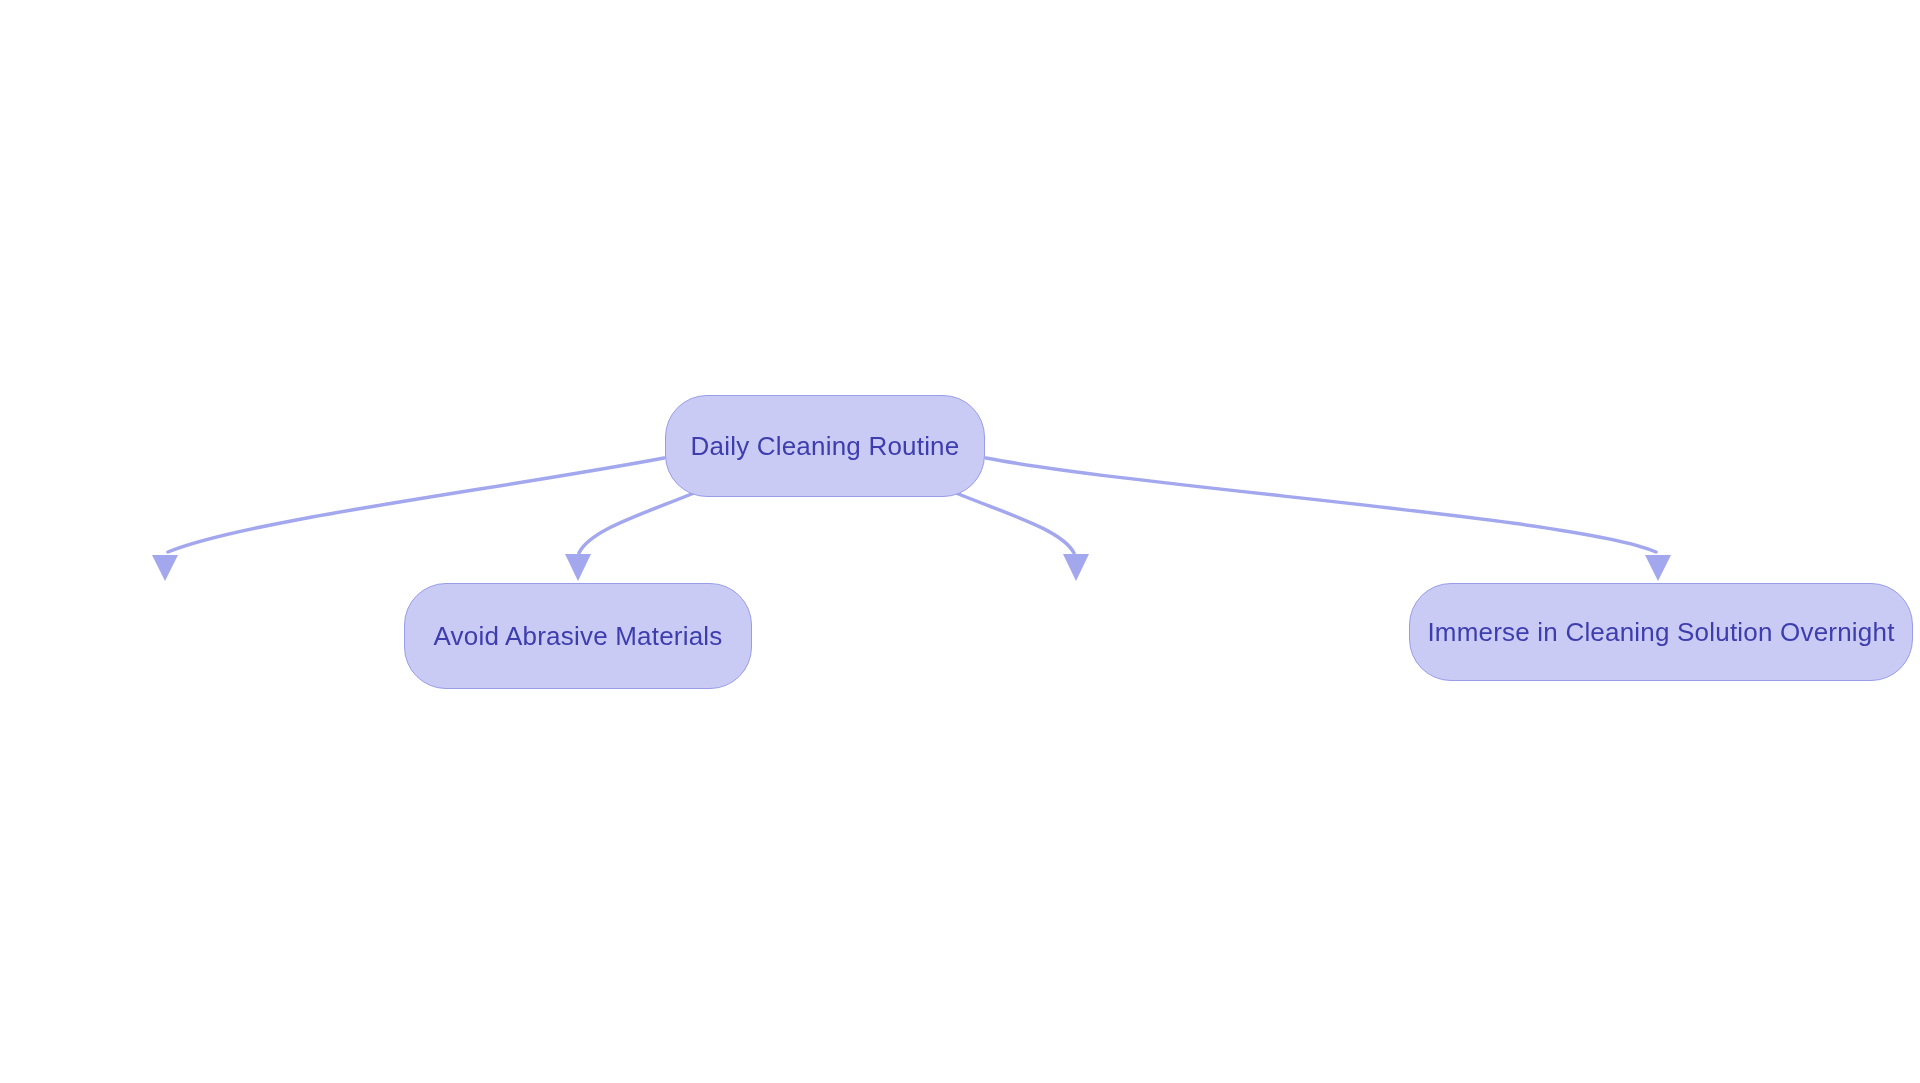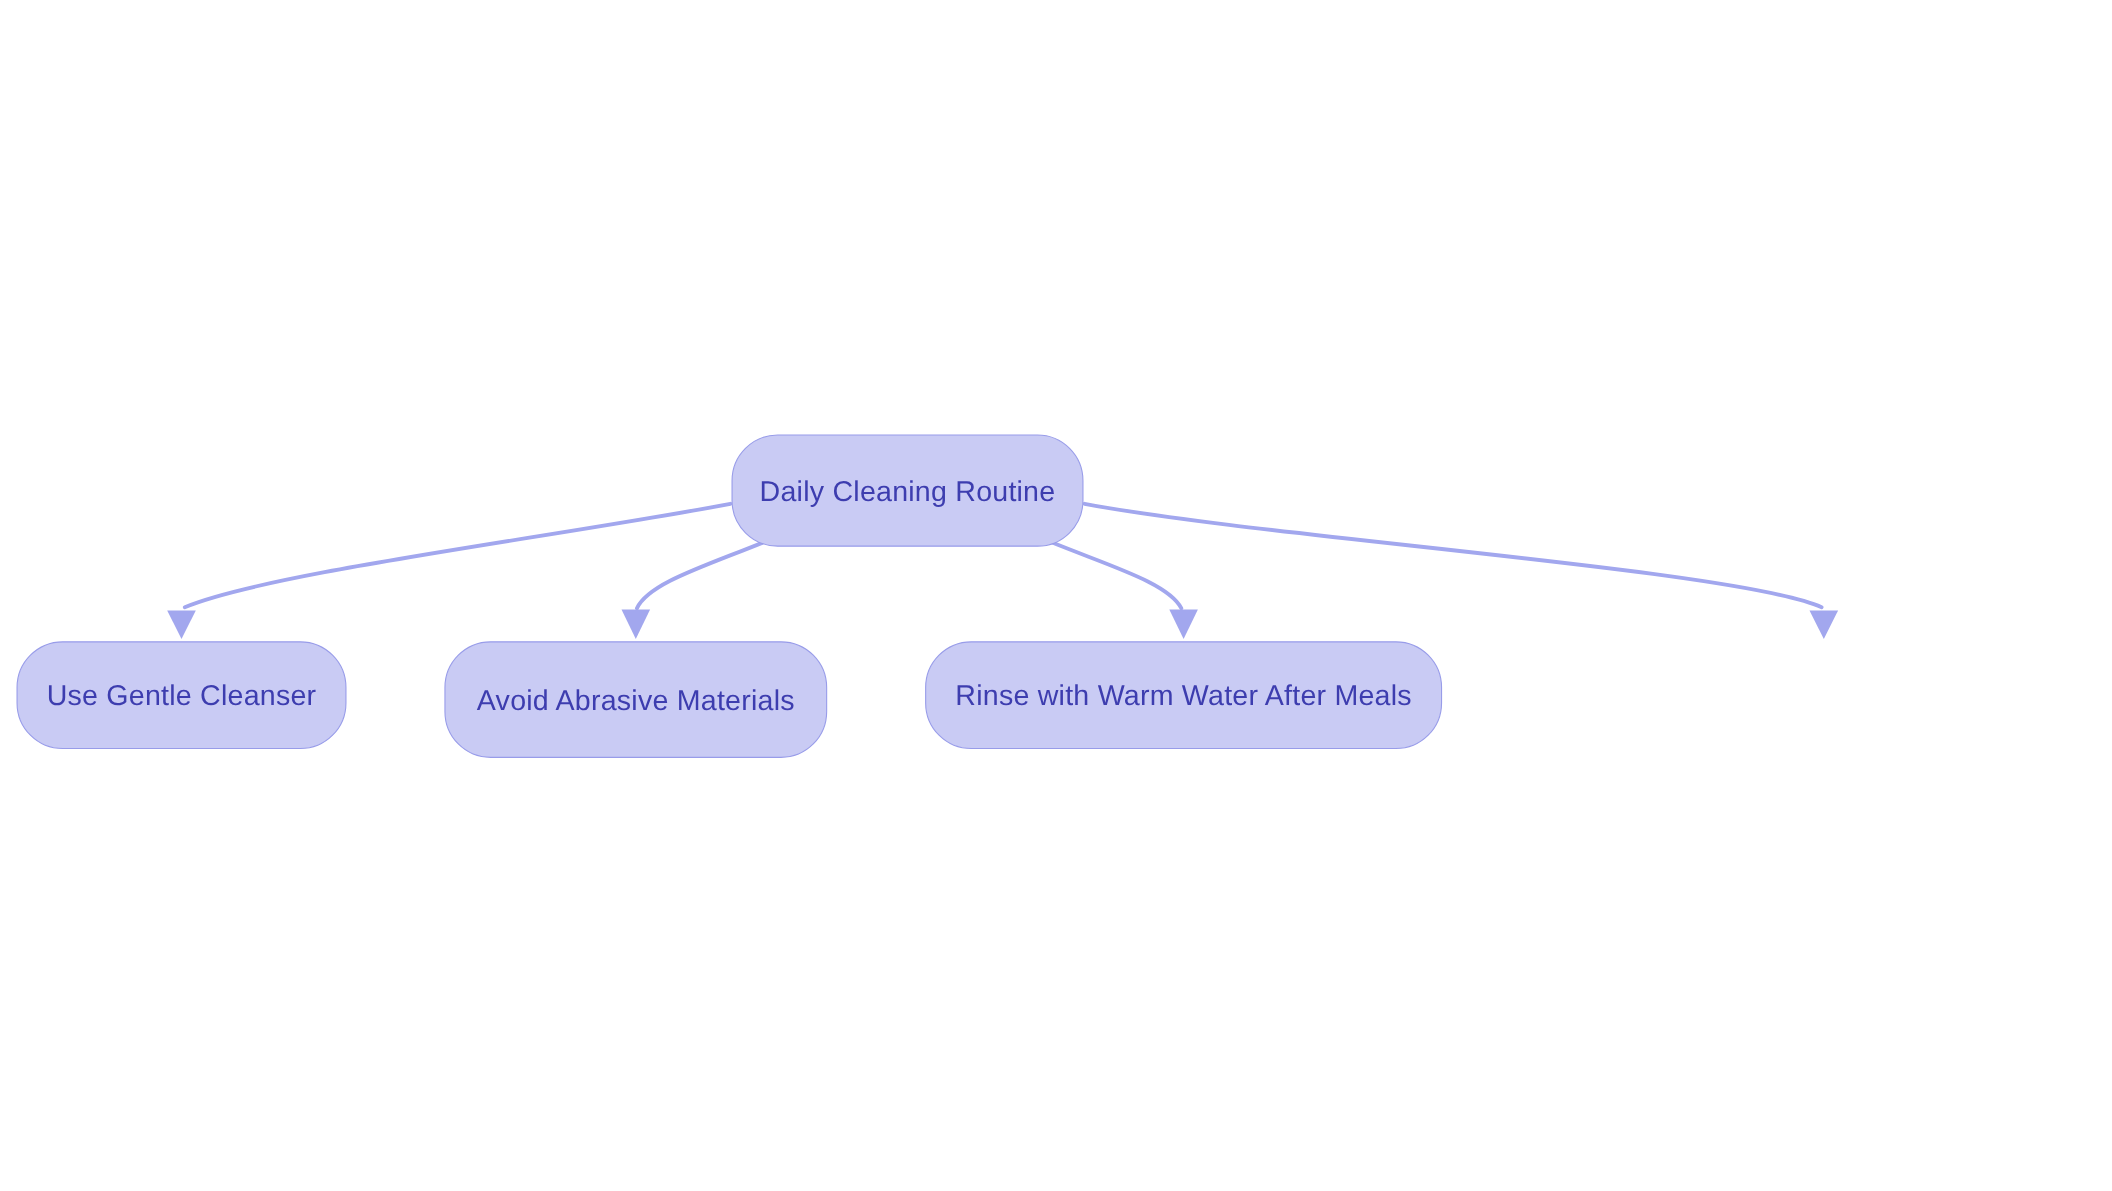--- a/index.html
+++ b/index.html
@@ -85,26 +85,23 @@
     <g>
       <path class="edge-path" d="M 986,458 C 1150,489 1580,518 1656,552"></path>
       <polygon class="arrowhead" points="1645,555 1671,555 1658,581"></polygon>
     </g>
   </svg>
 
   <div class="node node-root">
     <span>Daily Cleaning Routine</span>
   </div>
 
-  <div class="node node-c1">
-    <span>Use Gentle Cleanser</span>
-  </div>
 
   <div class="node node-c2">
     <span>Avoid Abrasive Materials</span>
   </div>
 
-  <div class="node node-c3">
-    <span>Rinse with Warm Water After Meals</span>
+
+  <div class="node node-c4">
+    <span>Immerse in Cleaning Solution Overnight</span>
   </div>
-
 
 </div>
 
 </body></html>

